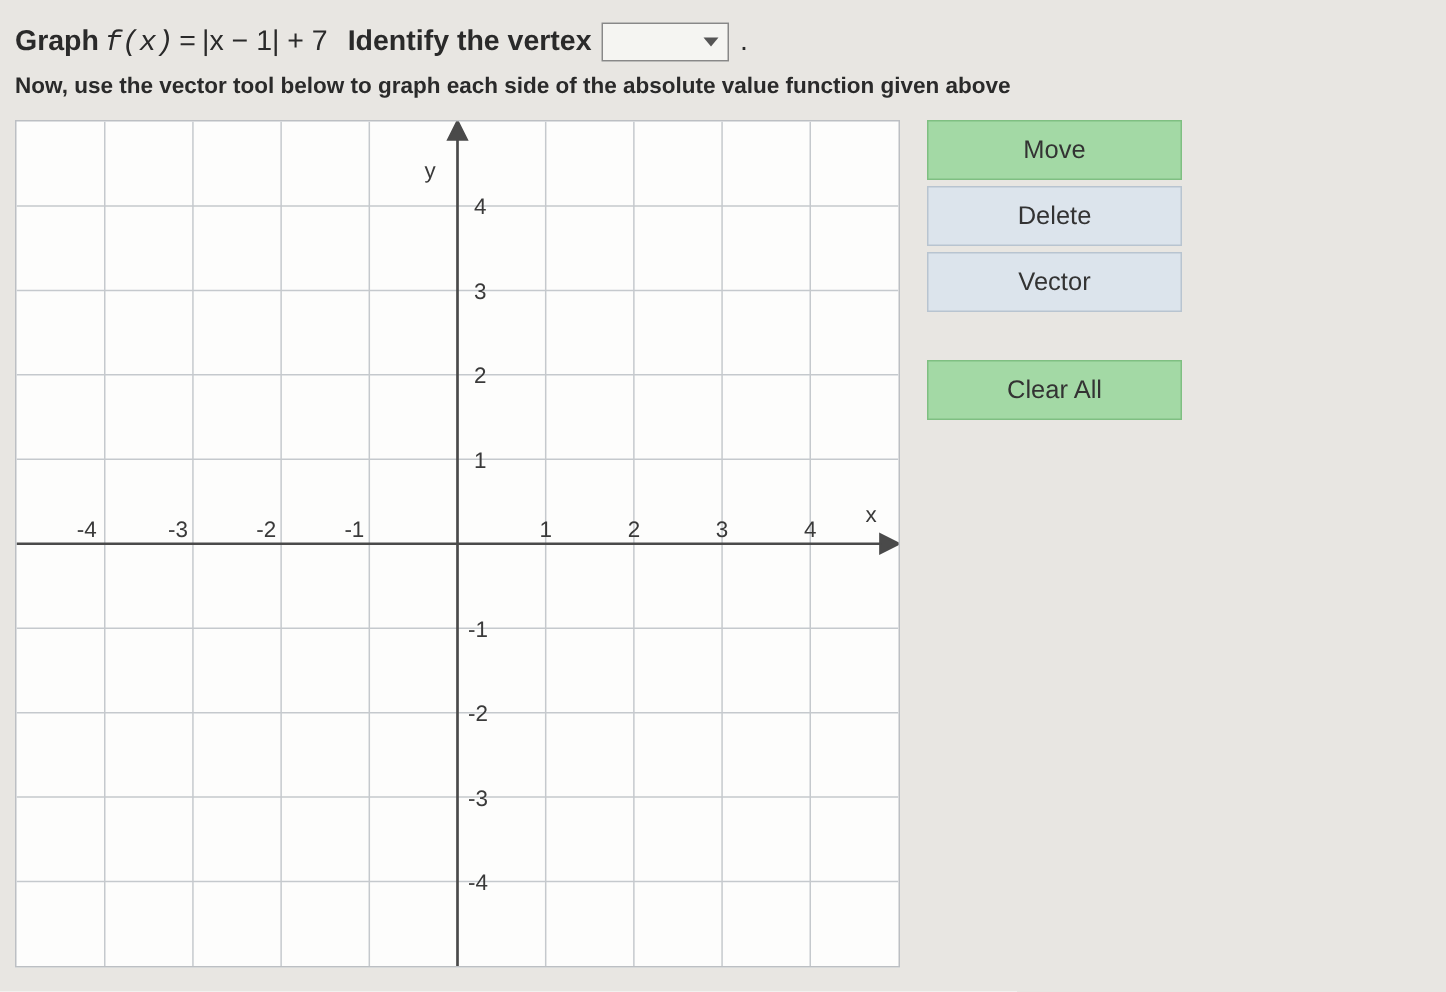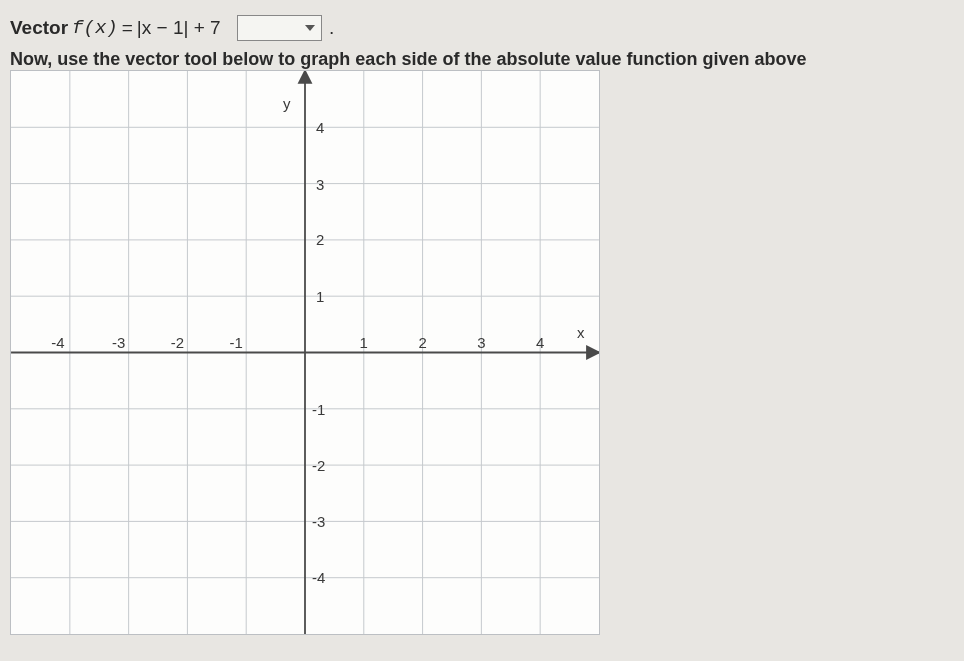--- a/index.html
+++ b/index.html
@@ -33,23 +33,24 @@
       padding: 0 6px;
       margin: 0 3px;
     }
     .dropdown-caret {
       width: 0; height: 0;
       border-left: 5px solid transparent;
       border-right: 5px solid transparent;
       border-top: 6px solid #555;
     }
     .instruction-line {
-      font-size: 18px;
+      font-size: 15px;
       font-weight: bold;
       color: #2a2a2a;
+      margin-bottom: 14px;
     }
     .workspace {
       display: flex;
       gap: 18px;
       align-items: flex-start;
     }
     .graph-container {
       position: relative;
       width: 590px;
       height: 565px;
@@ -79,25 +80,26 @@
     .tool-clear {
       margin-top: 28px;
       background: #a3d9a5;
       border-color: #7fbf82;
     }
   </style>
 </head>
 <body>
 
 <div class="prompt-line">
-  <span class="bold">Vector</span>
+  <span class="bold">Graph</span>
   <span class="math-var">f(x)</span>
   <span>=</span>
   <span>|x − 1| + 7</span>
   &nbsp;
+  <span class="bold">Identify the vertex</span>
   <span class="dropdown">
     <span class="dropdown-caret"></span>
   </span>
   <span>.</span>
 </div>
 
 <div class="instruction-line">Now, use the vector tool below to graph each side of the absolute value function given above</div>
 
 <div class="workspace">
   <div class="graph-container">
@@ -142,13 +144,27 @@
         <text x="306" y="175">2</text>
         <text x="306" y="232">1</text>
         <text x="302" y="345">-1</text>
         <text x="302" y="401">-2</text>
         <text x="302" y="458">-3</text>
         <text x="302" y="514">-4</text>
       </g>
     </svg>
   </div>
 
+  <div class="tools">
+    <div class="tool-btn tool-move">
+      <span>Move</span>
+    </div>
+    <div class="tool-btn tool-delete">
+      <span>Delete</span>
+    </div>
+    <div class="tool-btn tool-vector">
+      <span>Vector</span>
+    </div>
+    <div class="tool-btn tool-clear">
+      <span>Clear All</span>
+    </div>
+  </div>
 </div>
 
 </body></html>

